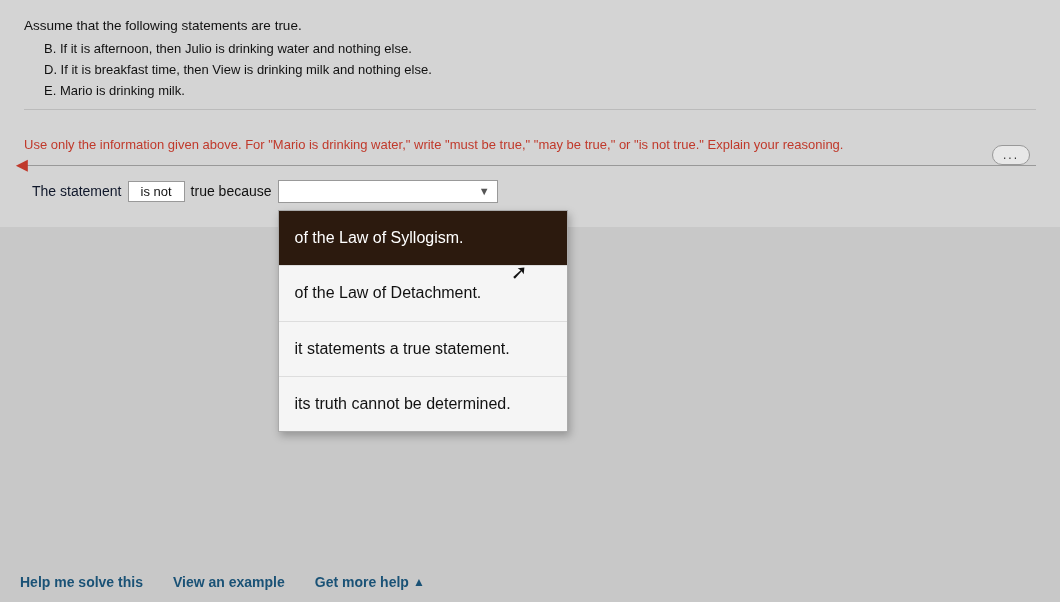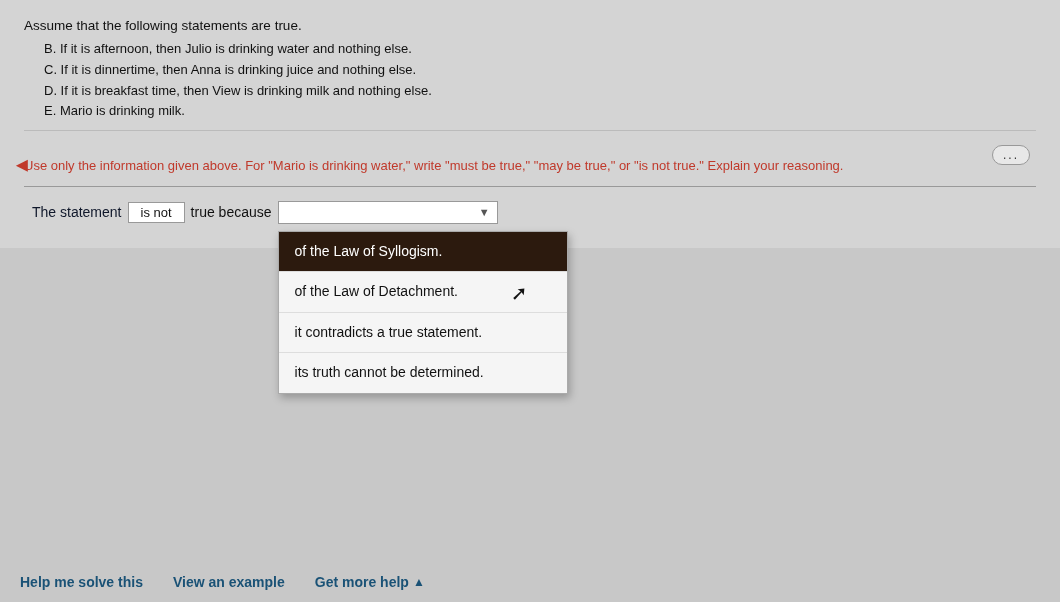--- a/index.html
+++ b/index.html
@@ -124,22 +124,22 @@
       top: 30px;
       left: 0;
       width: 290px;
       background: #f5f5f5;
       border: 1px solid #aaa;
       box-shadow: 2px 4px 8px rgba(0,0,0,0.25);
       z-index: 100;
     }
 
     .dropdown-item {
-      padding: 10px 16px;
-      font-size: 14px;
+      padding: 16px 16px;
+      font-size: 16px;
       color: #111;
       cursor: pointer;
       border-bottom: 1px solid #ddd;
       line-height: 1.4;
     }
 
     .dropdown-item:last-child {
       border-bottom: none;
     }
 
@@ -192,23 +192,20 @@
     }
   </style>
 </head>
 <body>
 
 <div class="main-content">
   <p class="assume-text">Assume that the following statements are true.</p>
   <div class="statements">
     <div class="statement-item">
       <span>B. If it is afternoon, then Julio is drinking water and nothing else.</span>
-    </div>
-    <div class="statement-item">
-      <span>C. If it is dinnertime, then Anna is drinking juice and nothing else.</span>
     </div>
     <div class="statement-item">
       <span>D. If it is breakfast time, then View is drinking milk and nothing else.</span>
     </div>
     <div class="statement-item">
       <span>E. Mario is drinking milk.</span>
     </div>
   </div>
 
   <p class="use-only-text">
@@ -233,21 +230,21 @@
         <option value="detachment">of the Law of Detachment.</option>
         <option value="contradicts">it contradicts a true statement.</option>
         <option value="cannot_determine">its truth cannot be determined.</option>
       </select>
       <span class="dropdown-arrow">▼</span>
 
       
       <div class="dropdown-menu">
         <div class="dropdown-item selected">of the Law of Syllogism.</div>
         <div class="dropdown-item">of the Law of Detachment.</div>
-        <div class="dropdown-item">it contradicts a true statement.</div>
+        <div class="dropdown-item">it statements a true statement.</div>
         <div class="dropdown-item">its truth cannot be determined.</div>
       </div>
 
       
       <div style="position:absolute; right:-30px; top:80px; font-size:20px; color:#111; z-index:200;">➚</div>
     </div>
   </div>
 </div>
 
 <div class="footer">

